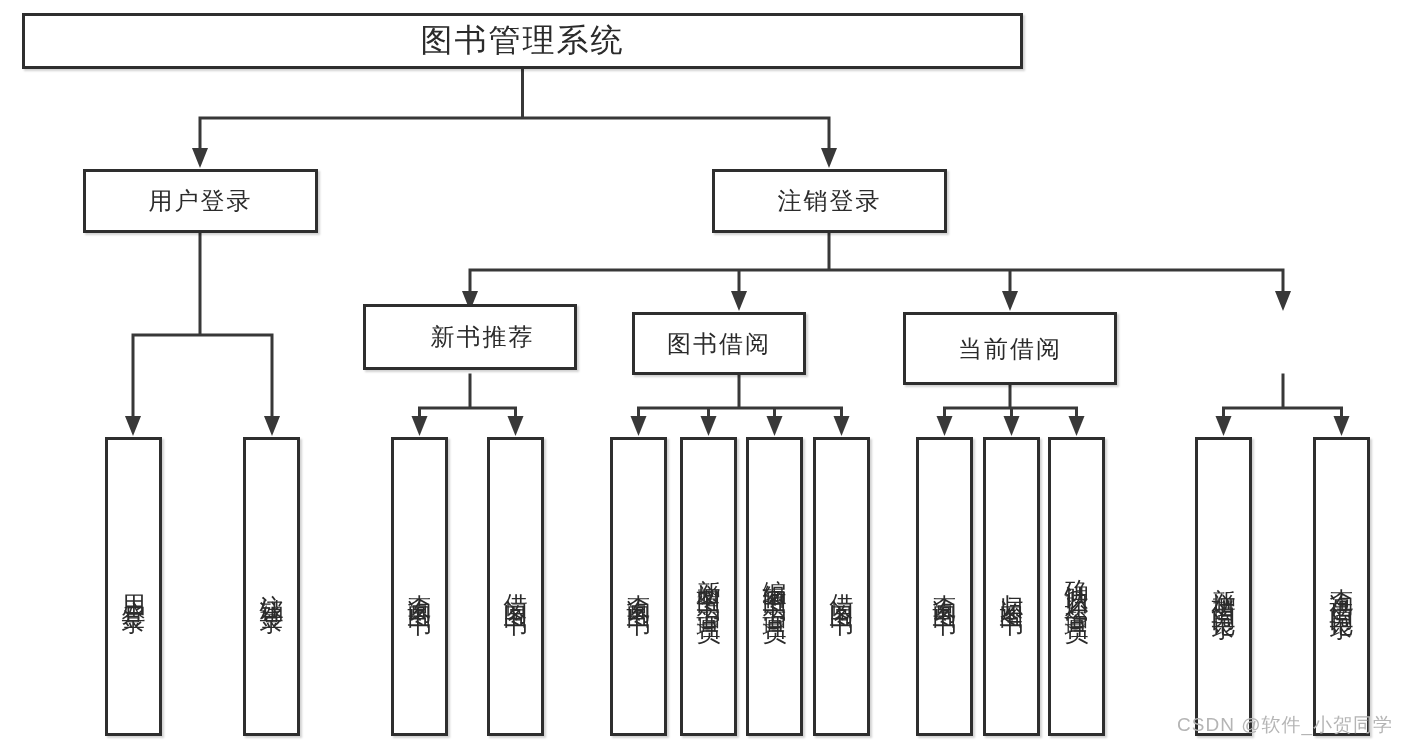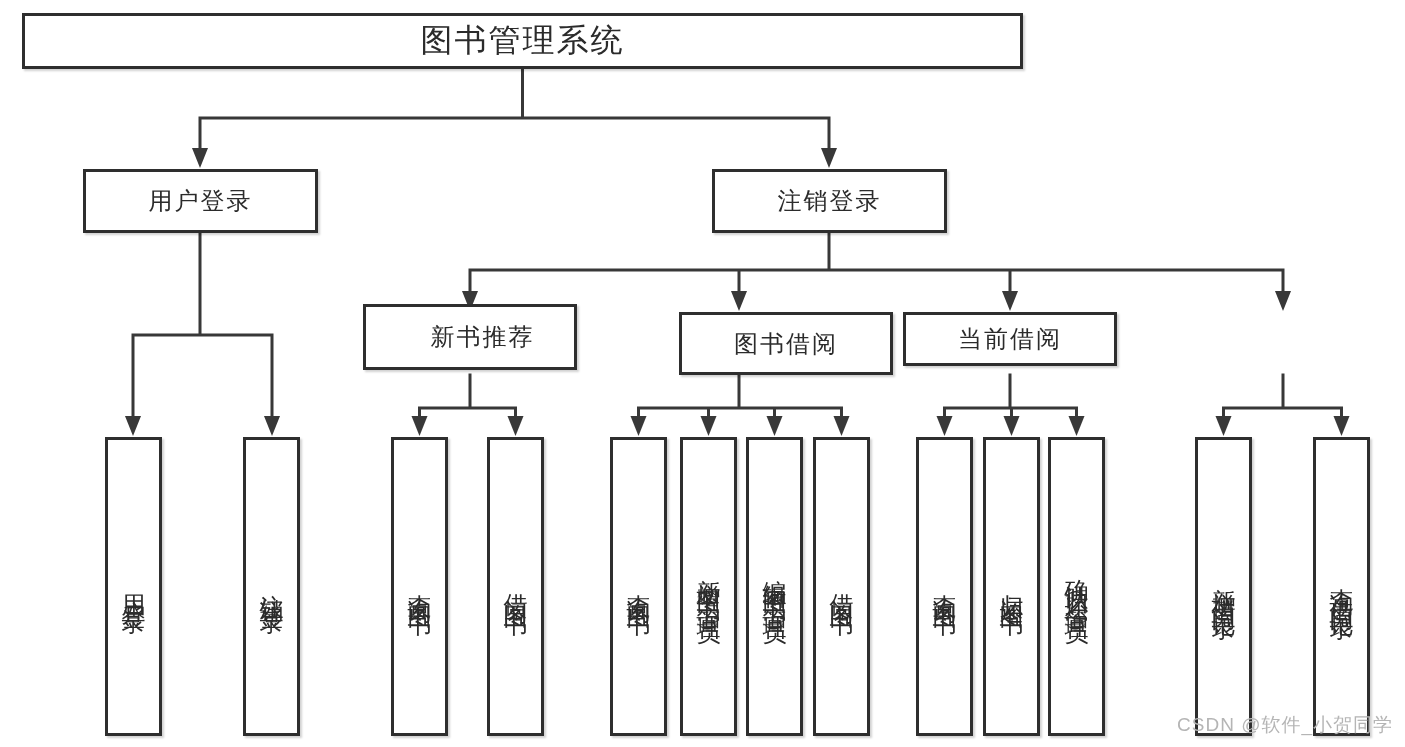--- a/index.html
+++ b/index.html
@@ -136,22 +136,22 @@
       <polygon points="1341.5,436 1333.5,416 1349.5,416"></polygon>
     </g>
   </svg>
 
   <div class="node root" style="left:22px; top:13px; width:1001px; height:56px;">图书管理系统</div>
 
   <div class="node" style="left:83px; top:169px; width:235px; height:64px;">用户登录</div>
   <div class="node" style="left:712px; top:169px; width:235px; height:64px;">注销登录</div>
 
   <div class="node" style="left:363px; top:304px; width:214px; height:66px;padding-left:25px;">新书推荐</div>
-  <div class="node" style="left:632px; top:312px; width:214px; height:63px;margin-left:47px;">图书借阅</div>
-  <div class="node" style="left:903px; top:312px; width:214px; height:54px;">当前借阅</div>
+  <div class="node" style="left:632px; top:312px; width:174px; height:63px;">图书借阅</div>
+  <div class="node" style="left:903px; top:312px; width:214px; height:73px;">当前借阅</div>
 
   <div class="leaf" style="left:105px;">
     <span class="vtext">用户登录</span>
   </div>
   <div class="leaf" style="left:243px;">
     <span class="vtext">注销登录</span>
   </div>
 
   <div class="leaf" style="left:391px;">
     <span class="vtext">查询图书</span>

